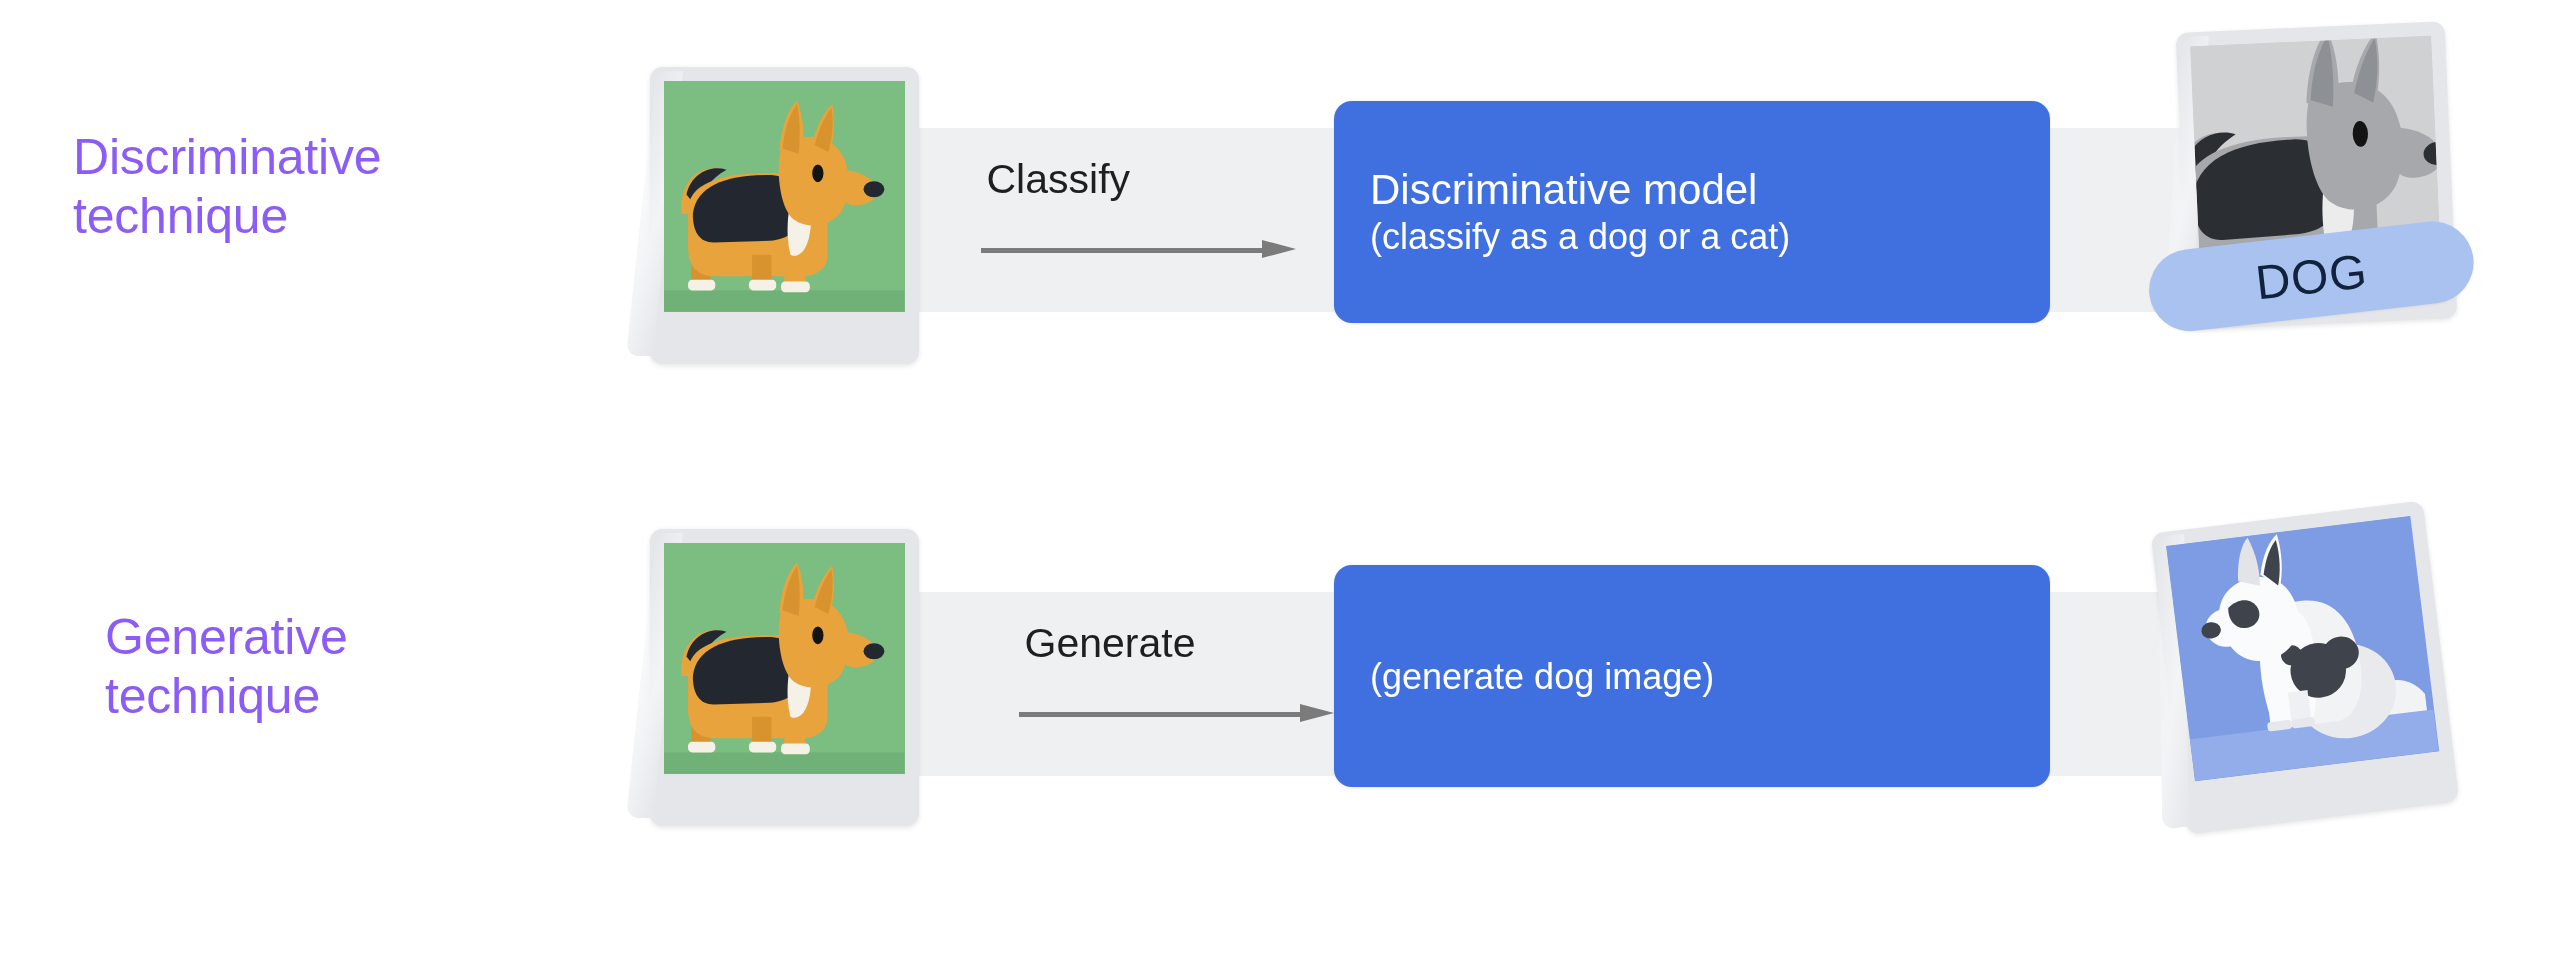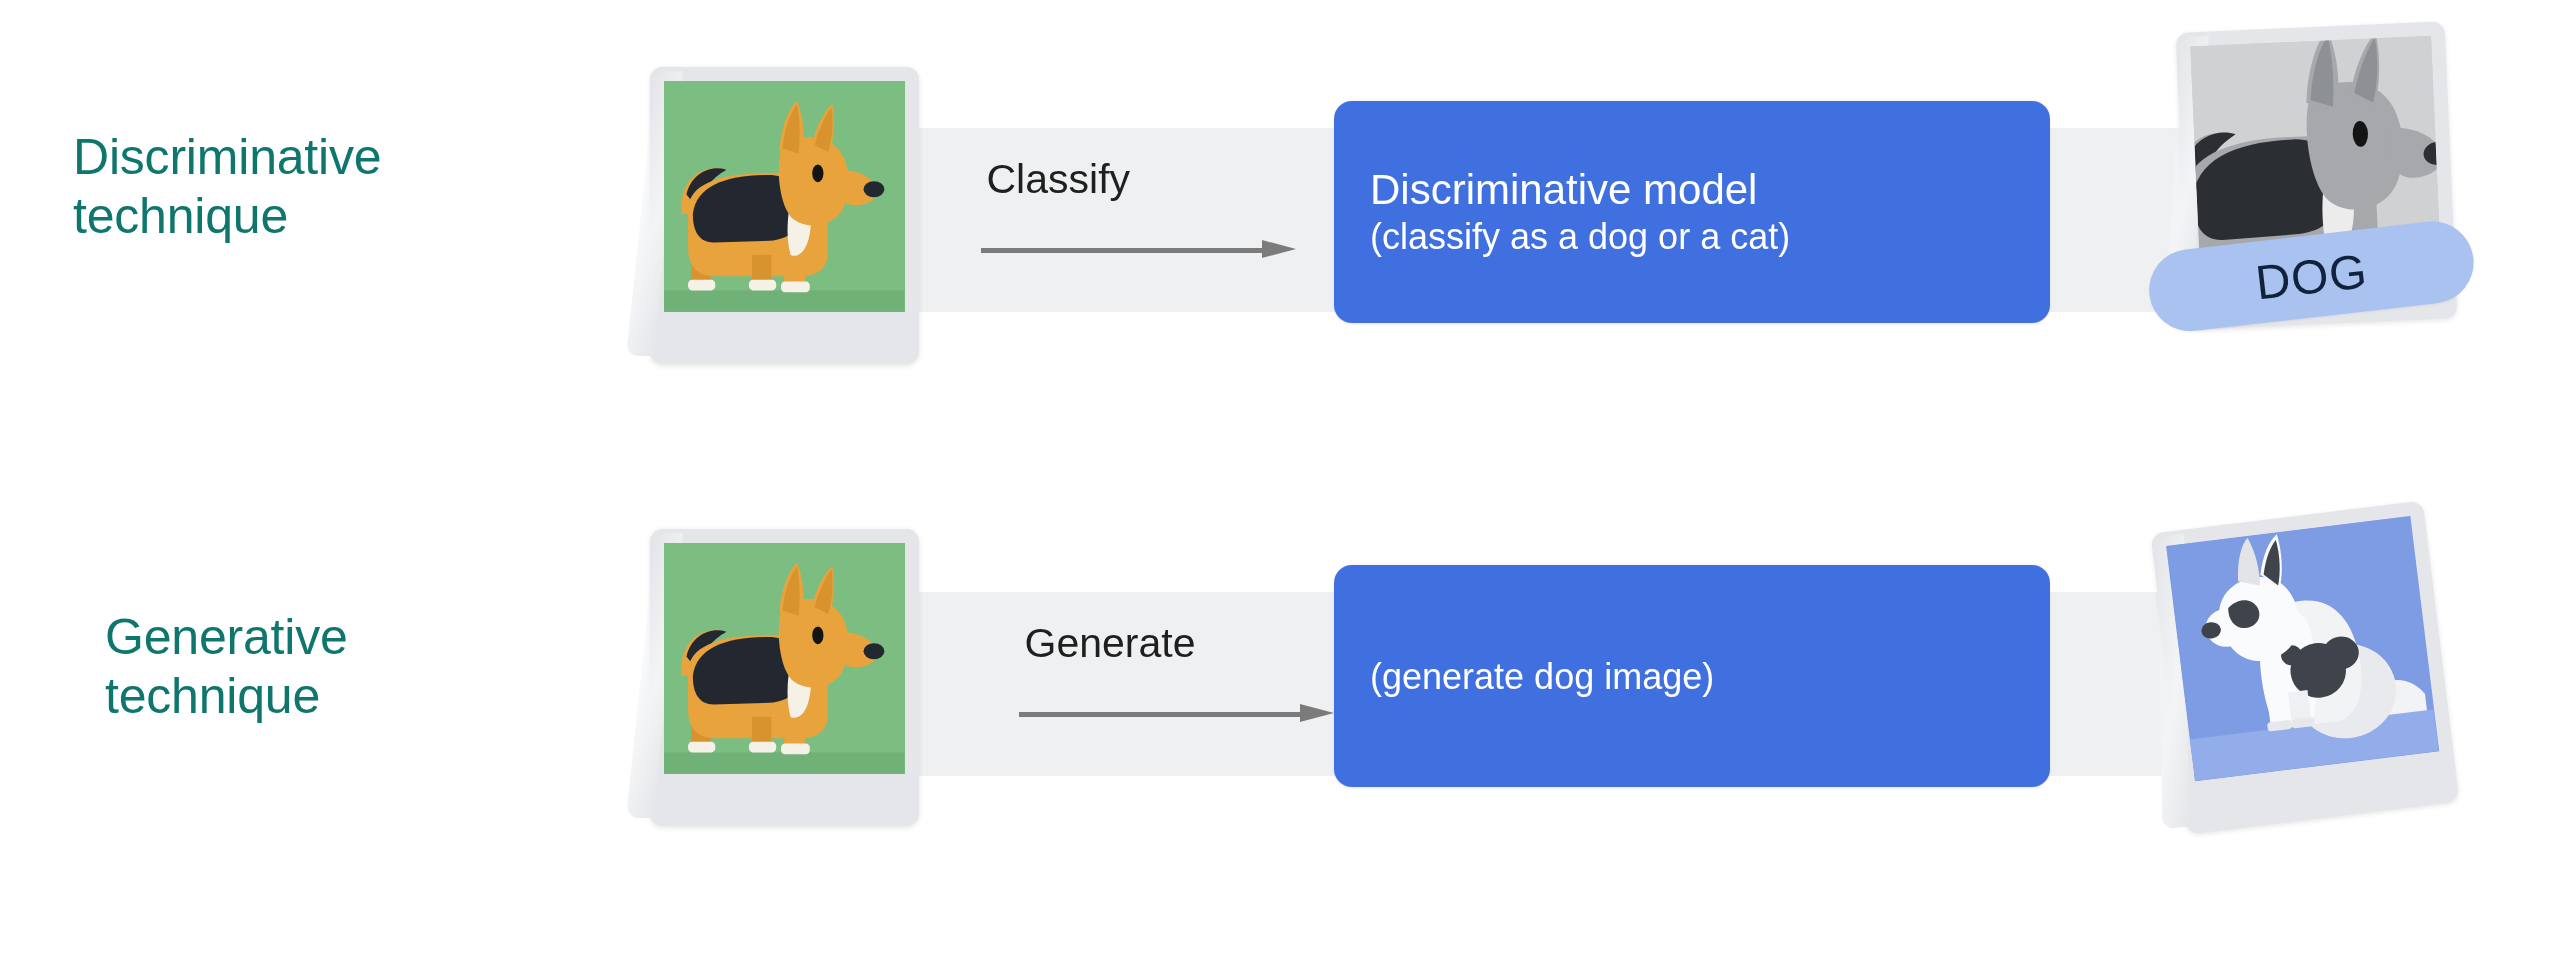--- a/index.html
+++ b/index.html
@@ -19,21 +19,21 @@
   .stage { position: absolute; inset: 0; }
 
   
   .row { position: absolute; left: 0; width: 2576px; }
   .row-discriminative { top: 0; height: 489px; }
   .row-generative { top: 489px; height: 489px; }
 
   
   .technique-label {
     position: absolute;
-    color: #0f766e;
+    color: #8b5cf6;
     font-size: 50px;
     line-height: 1.18;
     letter-spacing: -0.2px;
     font-weight: 400;
     white-space: pre-line;
   }
   .row-discriminative .technique-label { left: 73px; top: 128px; }
   .row-generative .technique-label { left: 73px; top: 119px; margin-left: 32px; }
 
   

